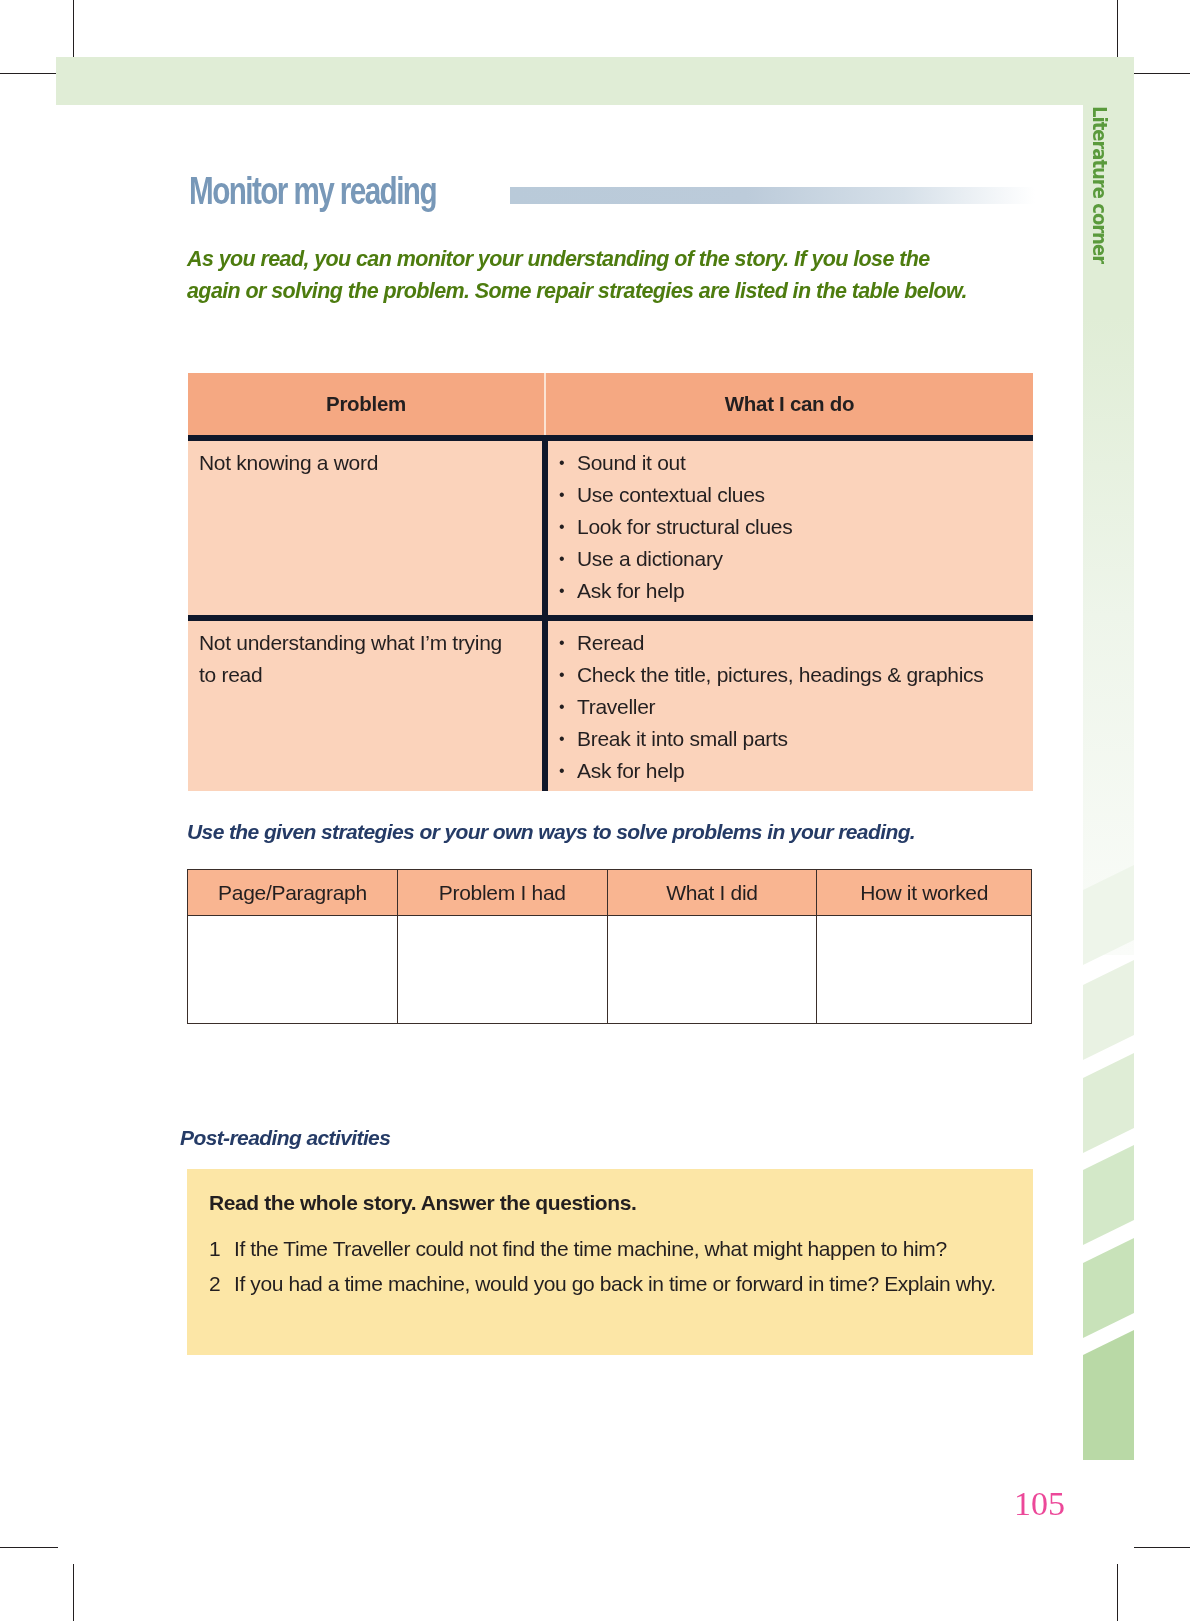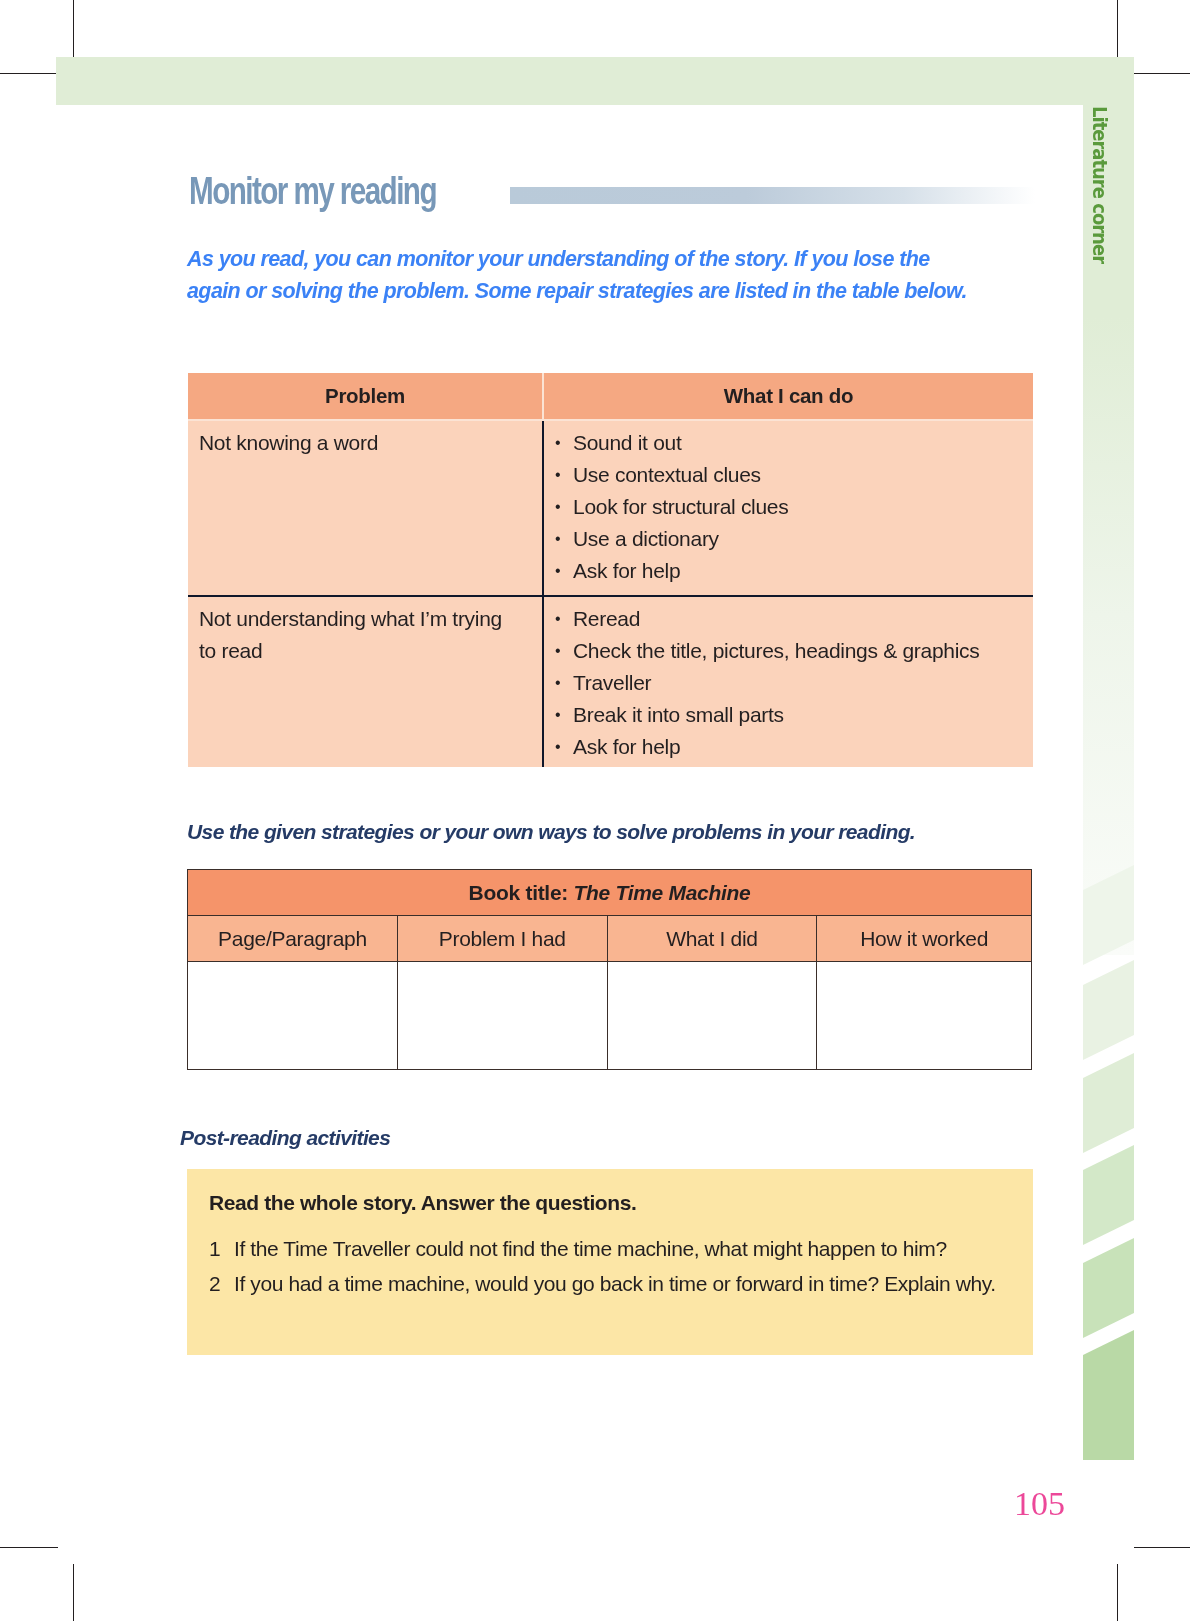--- a/index.html
+++ b/index.html
@@ -20,29 +20,29 @@
        color: #5a9a3c; letter-spacing: -1px; transform-origin: center; white-space: nowrap; line-height: 28px;
        font-stretch: condensed; }
 
   .page-title { position: absolute; left: 189px; top: 170px; font-family: "Liberation Sans", sans-serif;
        font-weight: bold; font-size: 38px; color: #7898b8; letter-spacing: -2px; transform: scaleX(0.78);
        transform-origin: left center; white-space: nowrap; }
   .title-bar { position: absolute; left: 510px; top: 187px; width: 525px; height: 17px;
        background: linear-gradient(to right, #b9cad9 0%, #bccbda 45%, #d6e0e9 75%, #ffffff 100%); }
 
   .intro { position: absolute; left: 187px; top: 243px; width: 850px; font-style: italic; font-weight: bold;
-       font-size: 21.5px; line-height: 32px; color: #3b82f6; letter-spacing: -0.6px; }
+       font-size: 21.5px; line-height: 32px; color: #4d7c0f; letter-spacing: -0.6px; }
   .intro p { margin: 0; white-space: nowrap; }
 
   table { border-collapse: collapse; }
   .strat-table { position: absolute; left: 188px; top: 373px; width: 845px; }
-  .strat-table th { background: #f5a882; font-weight: bold; font-size: 20.5px; height: 46px; padding: 0;
+  .strat-table th { background: #f5a882; font-weight: bold; font-size: 20.5px; height: 46px; padding: 8px;
        color: #231f20; text-align: center; border: 2px solid #fbe3d4; border-top: none; letter-spacing: -0.3px; }
   .strat-table td { background: #fbd3bb; vertical-align: top; font-size: 21px; line-height: 32px;
-       padding: 6px 2px 4px 11px; border: 2px solid #0f172a; color: #231f20; letter-spacing: -0.3px; margin-top: 40px; }
+       padding: 6px 2px 4px 11px; border: 6px solid #0f172a; color: #231f20; letter-spacing: -0.3px; margin-top: 40px; }
   .strat-table th:first-child, .strat-table td:first-child { border-left: none; width: 313px; }
   .strat-table th:last-child, .strat-table td:last-child { border-right: none; }
   .strat-table tr:last-child td { border-bottom: none; }
   .strat-table ul { list-style: none; margin: 0; padding: 0; }
   .strat-table li { position: relative; padding-left: 18px; white-space: nowrap; }
   .strat-table li .bullet { position: absolute; left: 0; top: 0; font-size: 16px; }
   .strat-table tr.r1 td { height: 164px; }
   .strat-table tr.r2 td { height: 160px; }
 
   .instr { position: absolute; left: 187px; top: 820px; font-style: italic; font-weight: bold; font-size: 21px;
@@ -139,23 +139,20 @@
 <div class="instr">Use the given strategies or your own ways to solve problems in your reading.</div>
 
 <table class="log-table">
   <colgroup>
       <col class="c1">
       <col class="c2">
       <col class="c3">
       <col class="c4">
     </colgroup>
   <thead>
-    <tr class="book-row">
-      <th colspan="4"><span>Book title: </span><em>The Time Machine</em></th>
-    </tr>
     <tr class="head-row">
       <th>Page/Paragraph</th>
       <th>Problem I had</th>
       <th>What I did</th>
       <th>How it worked</th>
     </tr>
   </thead>
   <tbody>
     <tr>
       <td></td>

